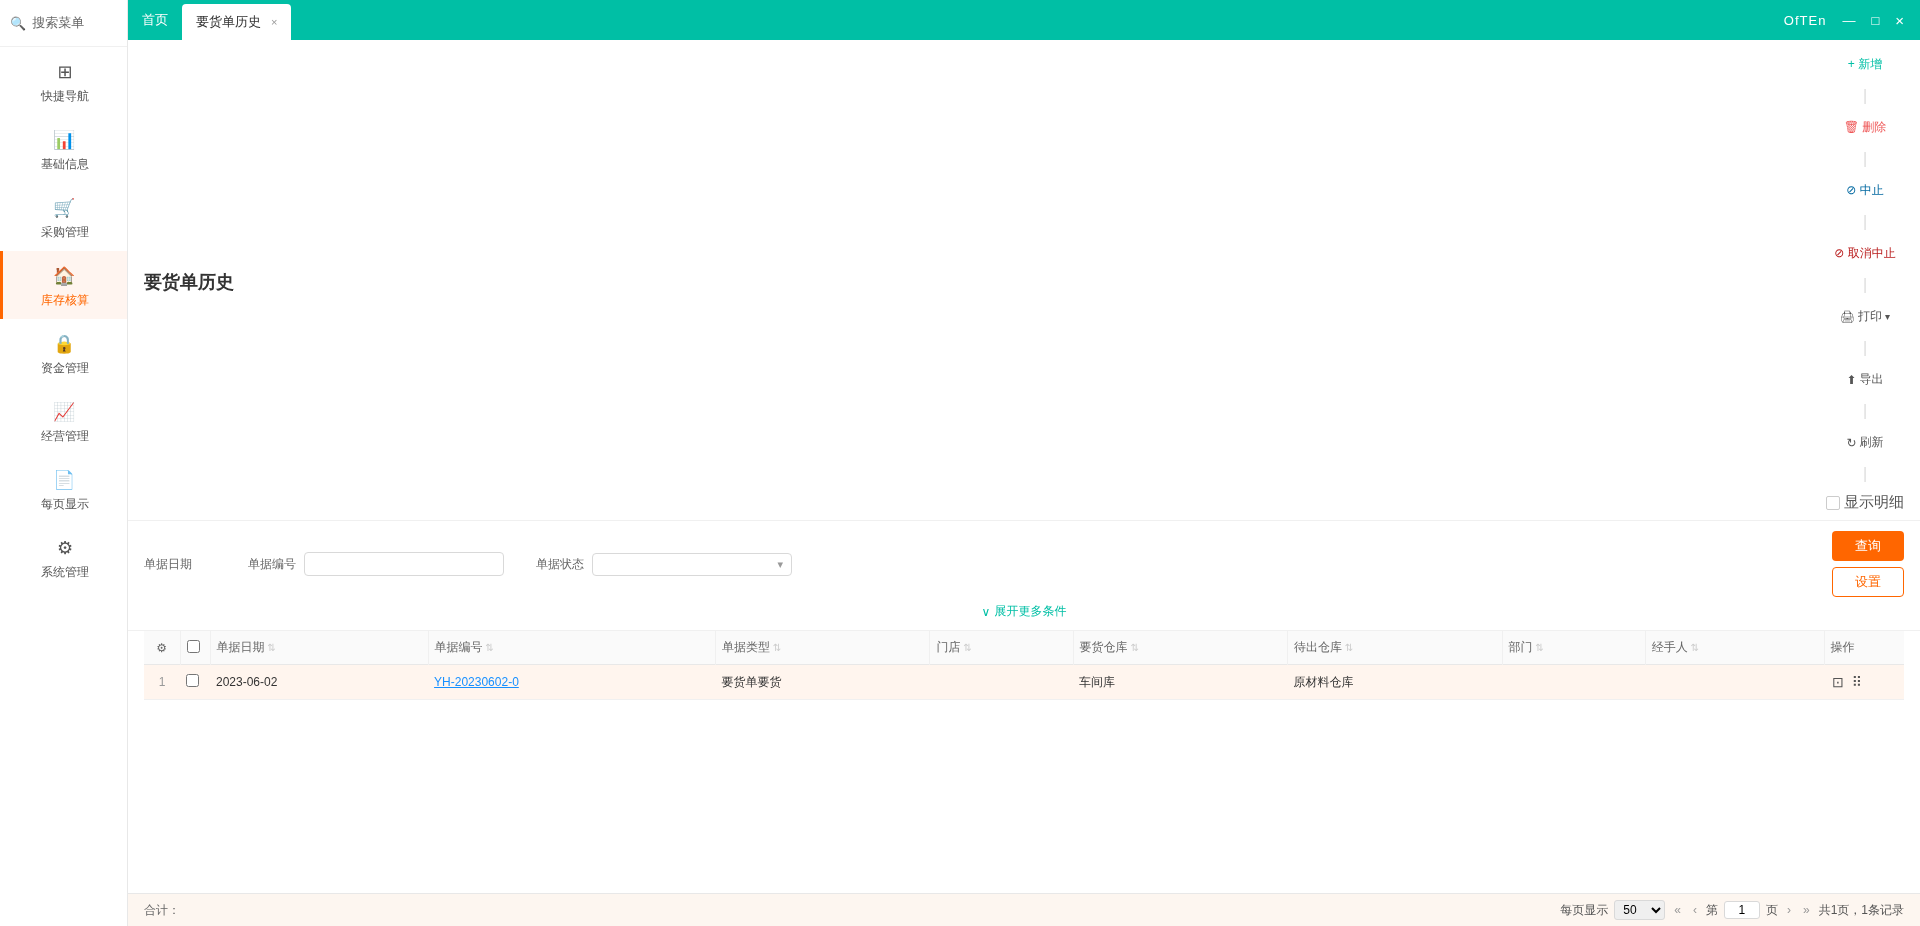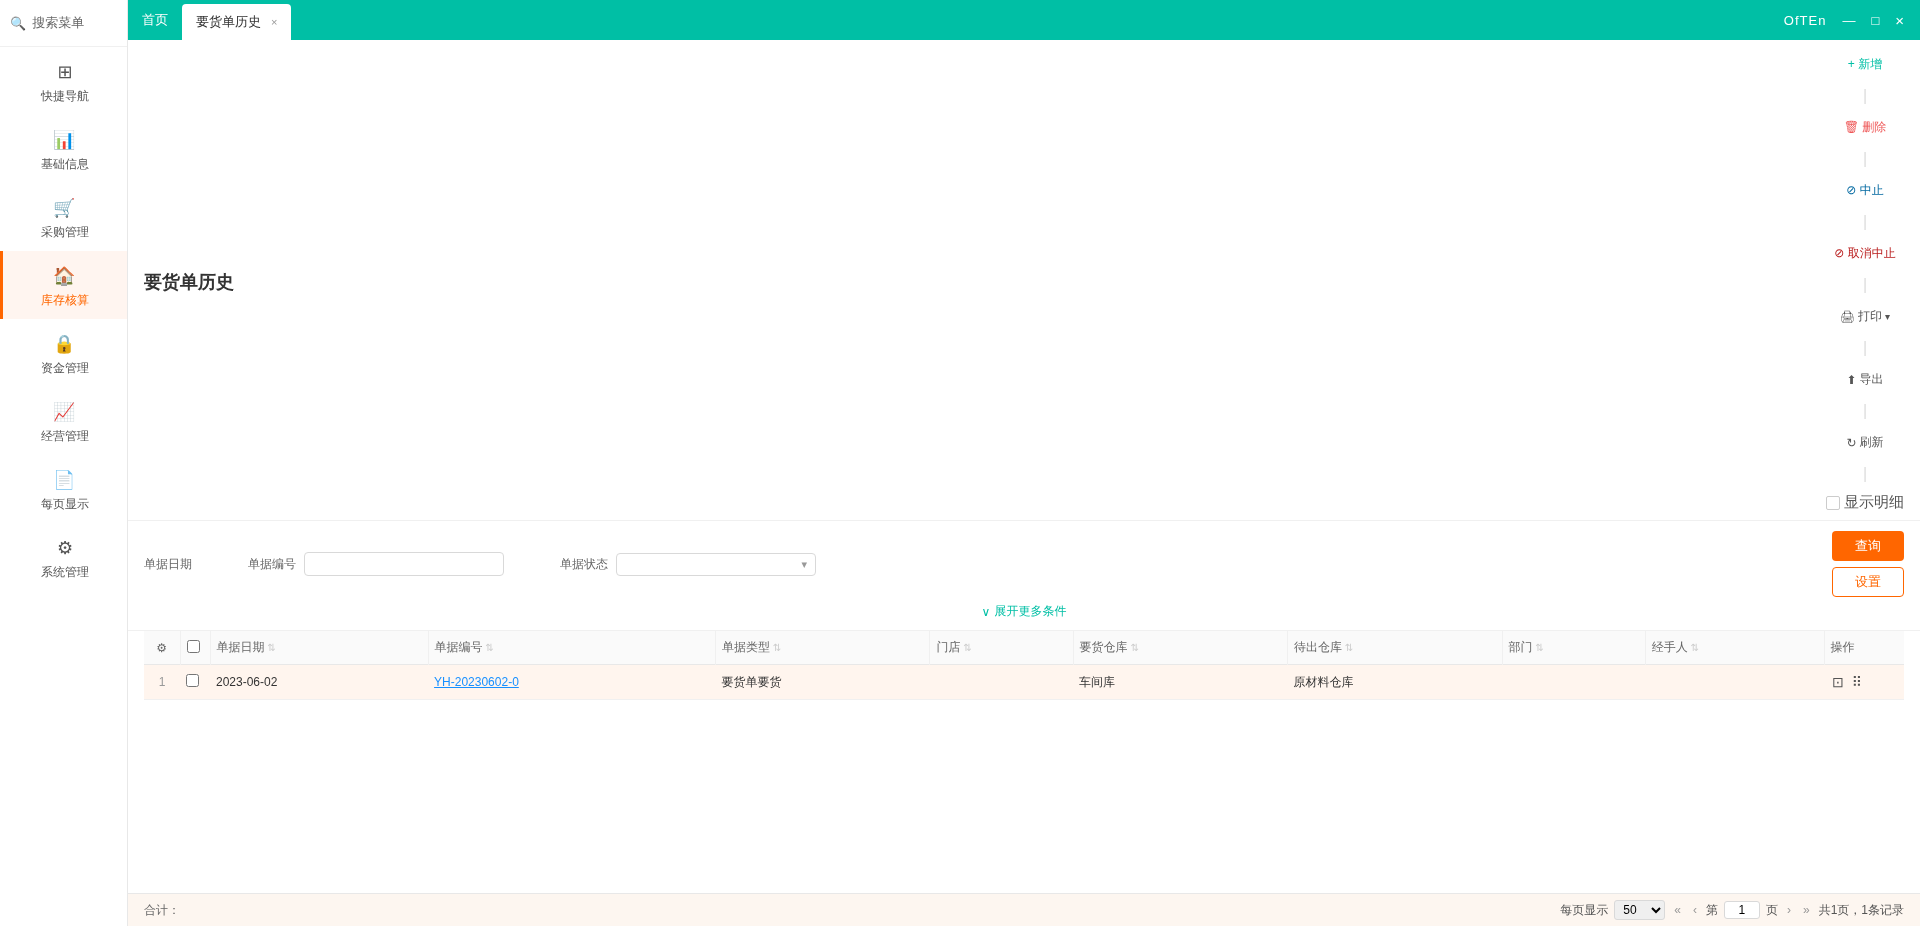--- a/index.html
+++ b/index.html
@@ -434,21 +434,21 @@
 
         <div style="display:flex;align-items:flex-start;gap:8px;">
           <span class="filter-label">单据日期</span>
         </div>
 
         <div style="display:flex;align-items:center;gap:8px;margin-left:40px;">
           <span class="filter-label">单据编号</span>
           <input class="filter-input" type="text" style="">
         </div>
 
-        <div style="display:flex;align-items:center;gap:8px;margin-left:40px;">
+        <div style="display:flex;align-items:center;gap:8px;margin-left:16px;">
           <span class="filter-label">单据状态</span>
           <div class="filter-select-wrapper">
             <span></span>
             <span style="color:#999;font-size:11px;">▾</span>
           </div>
         </div>
 
         <div class="filter-actions">
           <button class="query-btn">查询</button>
           <button class="settings-btn">设置</button>

